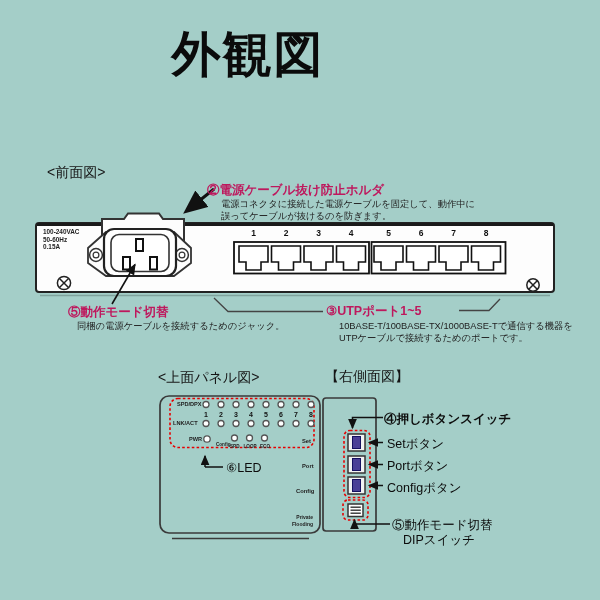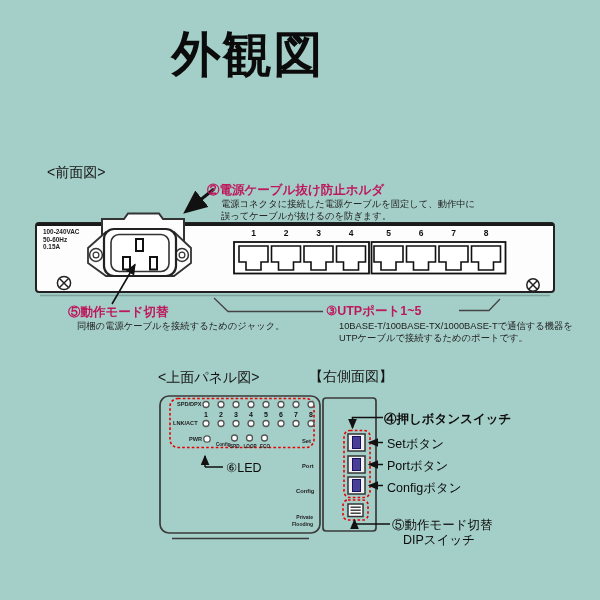--- a/index.html
+++ b/index.html
@@ -175,21 +175,21 @@
 <div class="abs txt port-num" style="left:480px;top:228px;">8</div>
 
 <div class="abs txt ann-head" style="left:68px;top:304px;">⑤動作モード切替</div>
 <div class="abs txt ann-body" style="left:77px;top:320px;">同梱の電源ケーブルを接続するためのジャック。</div>
 
 <div class="abs txt ann-head" style="left:326px;top:303px;">③UTPポート1~5</div>
 <div class="abs txt ann-body" style="left:339px;top:320px;">10BASE-T/100BASE-TX/1000BASE-Tで通信する機器を</div>
 <div class="abs txt ann-body" style="left:339px;top:332px;">UTPケーブルで接続するためのポートです。</div>
 
 <div class="abs txt section-label" style="left:158px;top:369px;">&lt;上面パネル図&gt;</div>
-<div class="abs txt section-label" style="left:309px;top:368px;">【右側面図】</div>
+<div class="abs txt section-label" style="left:325px;top:368px;">【右側面図】</div>
 
 <div class="abs txt led-lbl" style="left:177px;top:401px;">SPD/DPX</div>
 <div class="abs txt led-lbl" style="left:173px;top:420px;">LNK/ACT</div>
 <div class="abs txt led-num" style="left:202px;top:410.5px;">1</div>
 <div class="abs txt led-num" style="left:217px;top:410.5px;">2</div>
 <div class="abs txt led-num" style="left:232px;top:410.5px;">3</div>
 <div class="abs txt led-num" style="left:247px;top:410.5px;">4</div>
 <div class="abs txt led-num" style="left:262px;top:410.5px;">5</div>
 <div class="abs txt led-num" style="left:277px;top:410.5px;">6</div>
 <div class="abs txt led-num" style="left:292px;top:410.5px;">7</div>

